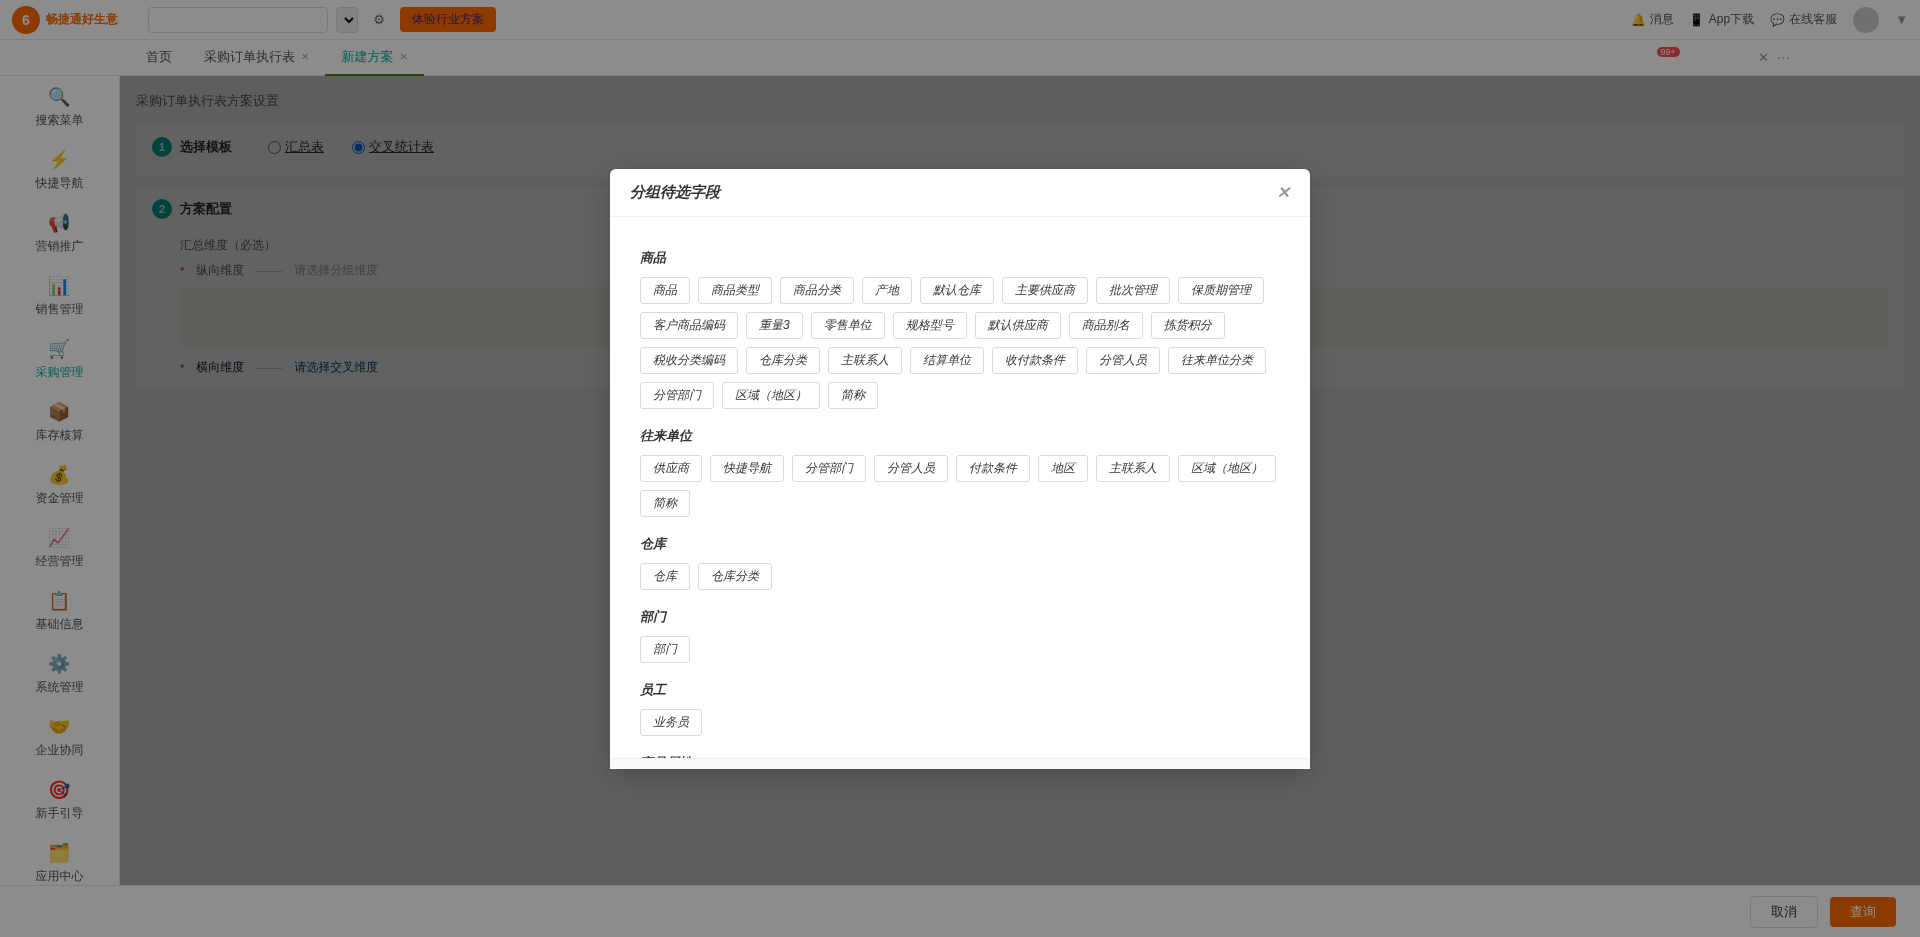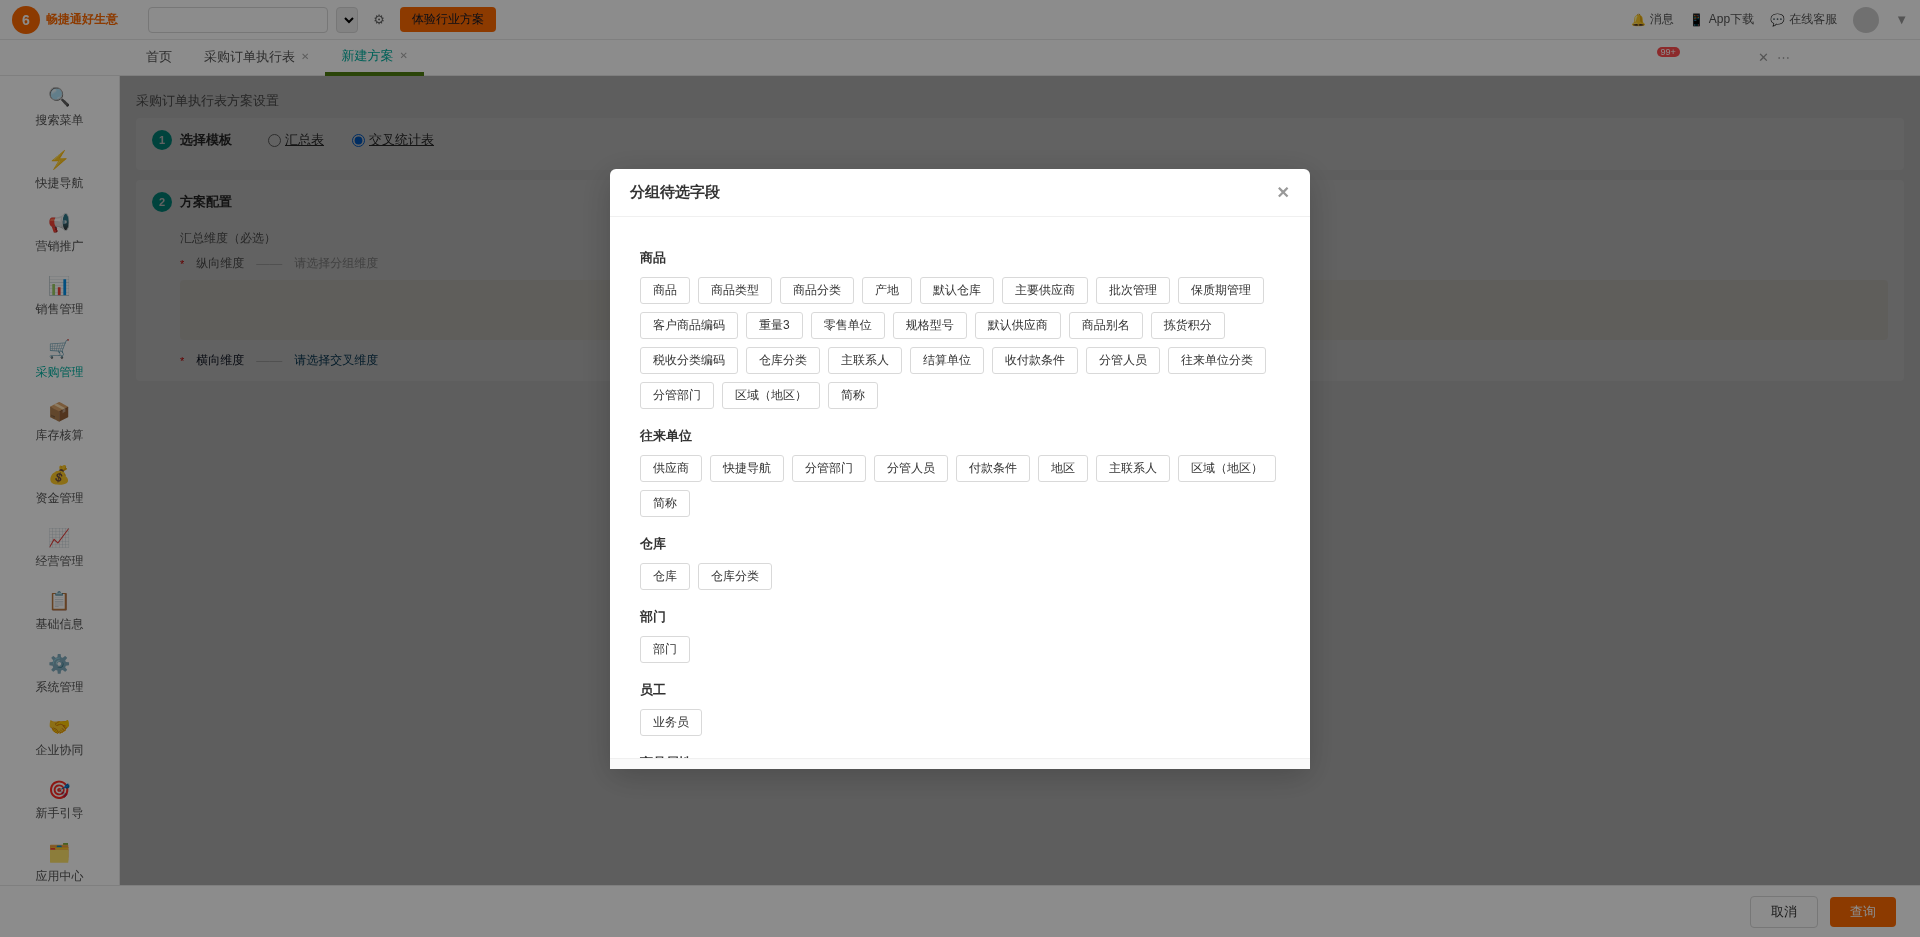--- a/index.html
+++ b/index.html
@@ -45,21 +45,21 @@
       font-size: 12px;
     }
     .header-search select {
       height: 26px;
       border: 1px solid #d9d9d9;
       border-radius: 4px;
       font-size: 12px;
     }
     .header-btn-experience {
       background: #ff6a00;
-      color: #0f172a;
+      color: #4c1d95;
       border: none;
       border-radius: 4px;
       padding: 4px 12px;
       font-size: 12px;
       cursor: pointer;
     }
     .header-gear {
       width: 26px; height: 26px;
       display: flex; align-items: center; justify-content: center;
       cursor: pointer; color: #666;
@@ -93,21 +93,21 @@
       padding: 0 16px;
       height: 36px;
       display: flex; align-items: center; gap: 4px;
       cursor: pointer;
       font-size: 13px;
       color: #555;
       border-bottom: 2px solid transparent;
     }
     .tab-item.active {
       color: #00b0a0;
-      border-bottom: 4px solid #4d7c0f;
+      border-bottom: 2px solid #4d7c0f;
     }
     .tab-close {
       font-size: 10px; color: #aaa; cursor: pointer; margin-left: 2px;
     }
     .tab-bar-right {
       margin-left: auto;
       display: flex; align-items: center; gap: 8px;
     }
 
     
@@ -131,21 +131,21 @@
       font-size: 18px;
     }
 
     
     .main-content {
       position: fixed; top: 76px; left: 120px; right: 0; bottom: 0;
       background: #f5f5f5;
       overflow: auto;
       padding: 16px;
     }
-    .page-title { font-size: 13px; color: #666; margin-bottom: 8px; }
+    .page-title { font-size: 13px; color: #666; margin-bottom: 15px; }
 
     
     .step-card {
       background: #fff;
       border-radius: 4px;
       padding: 12px 16px;
       margin-bottom: 10px;
     }
     .step-header {
       display: flex; align-items: center; gap: 8px; margin-bottom: 8px;
@@ -170,20 +170,21 @@
     }
 
     
     .modal {
       background: #fff;
       border-radius: 6px;
       width: 700px;
       max-height: 600px;
       display: flex; flex-direction: column;
       box-shadow: 0 8px 32px rgba(0,0,0,0.2);
+      font-style: italic;
     }
     .modal-header {
       display: flex; align-items: center; justify-content: space-between;
       padding: 14px 20px;
       border-bottom: 1px solid #f0f0f0;
       font-size: 15px; font-weight: bold;
     }
     .modal-close {
       cursor: pointer; color: #999; font-size: 16px;
     }

